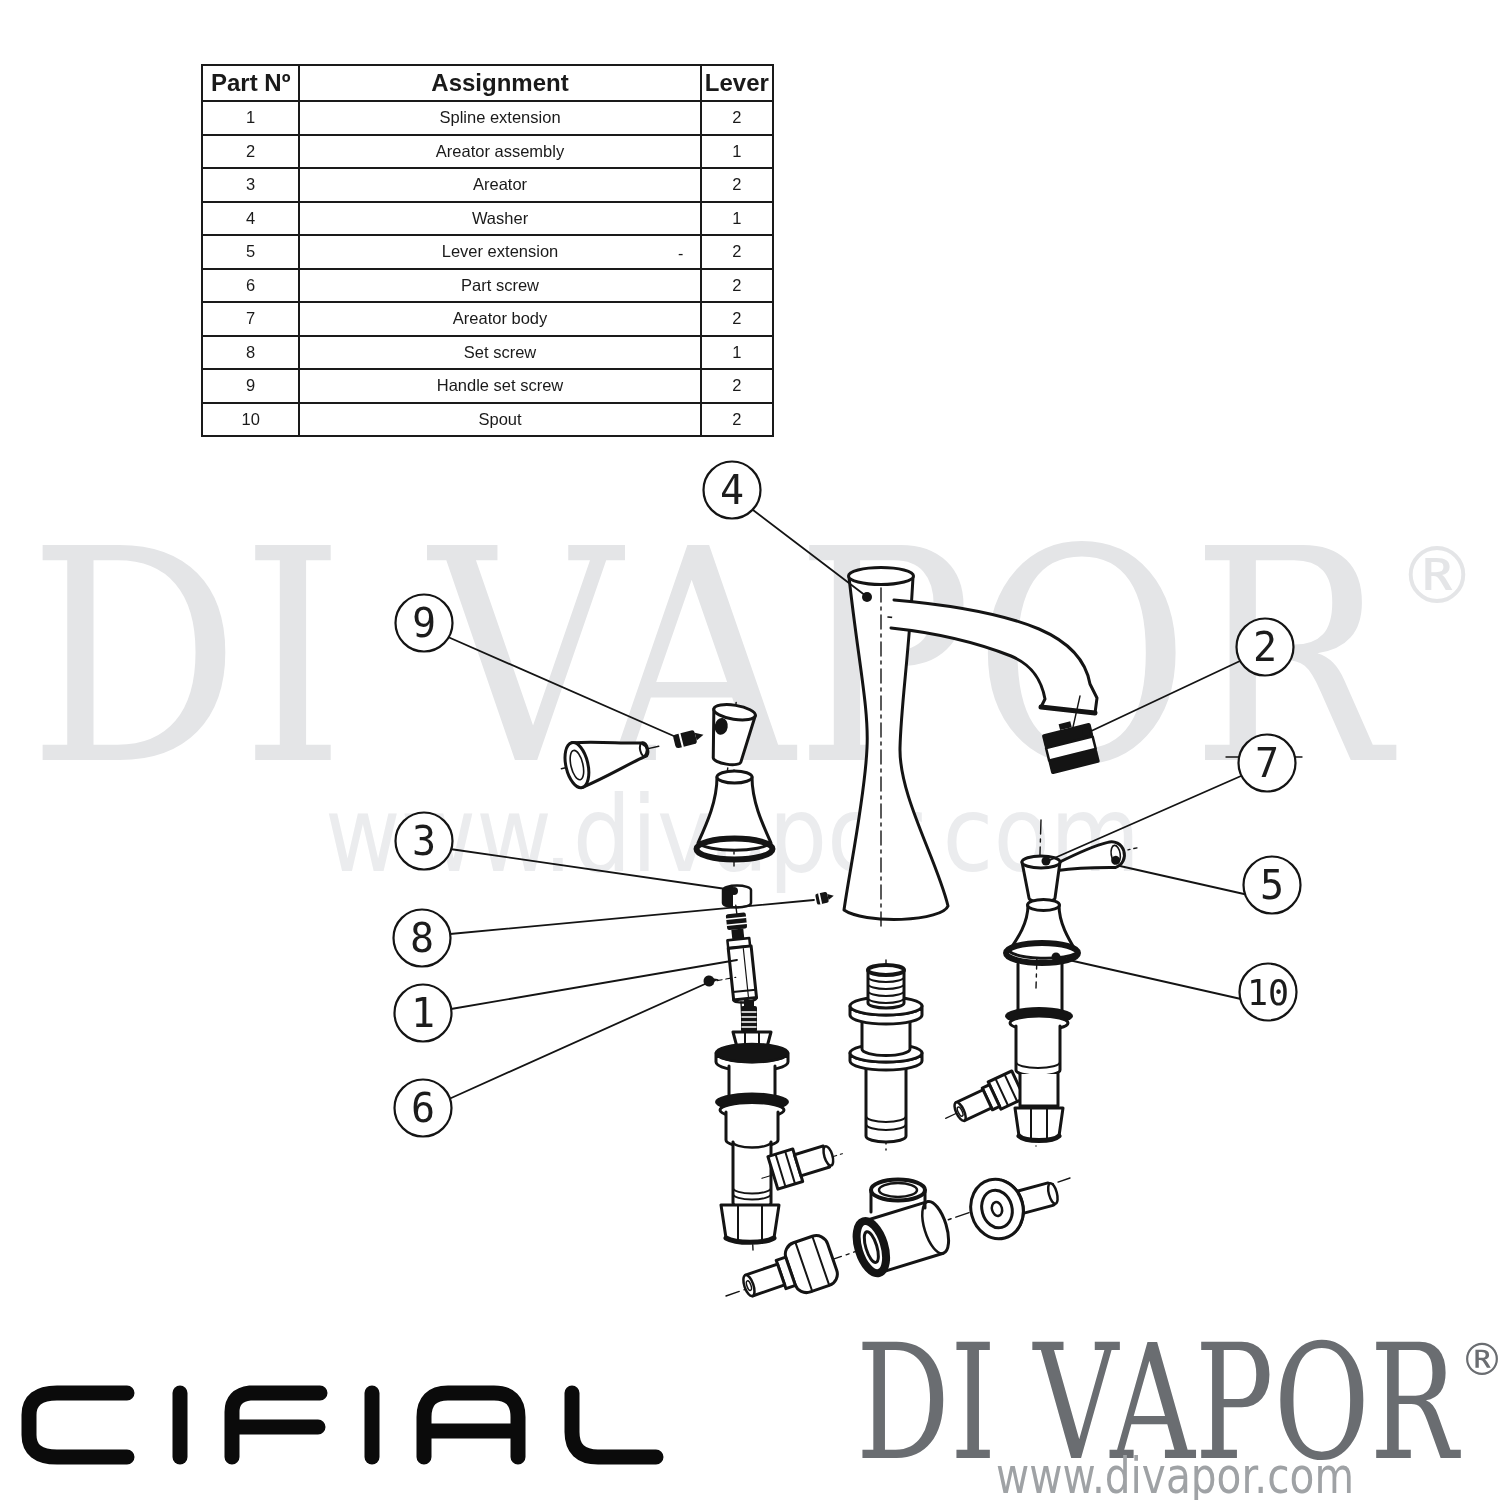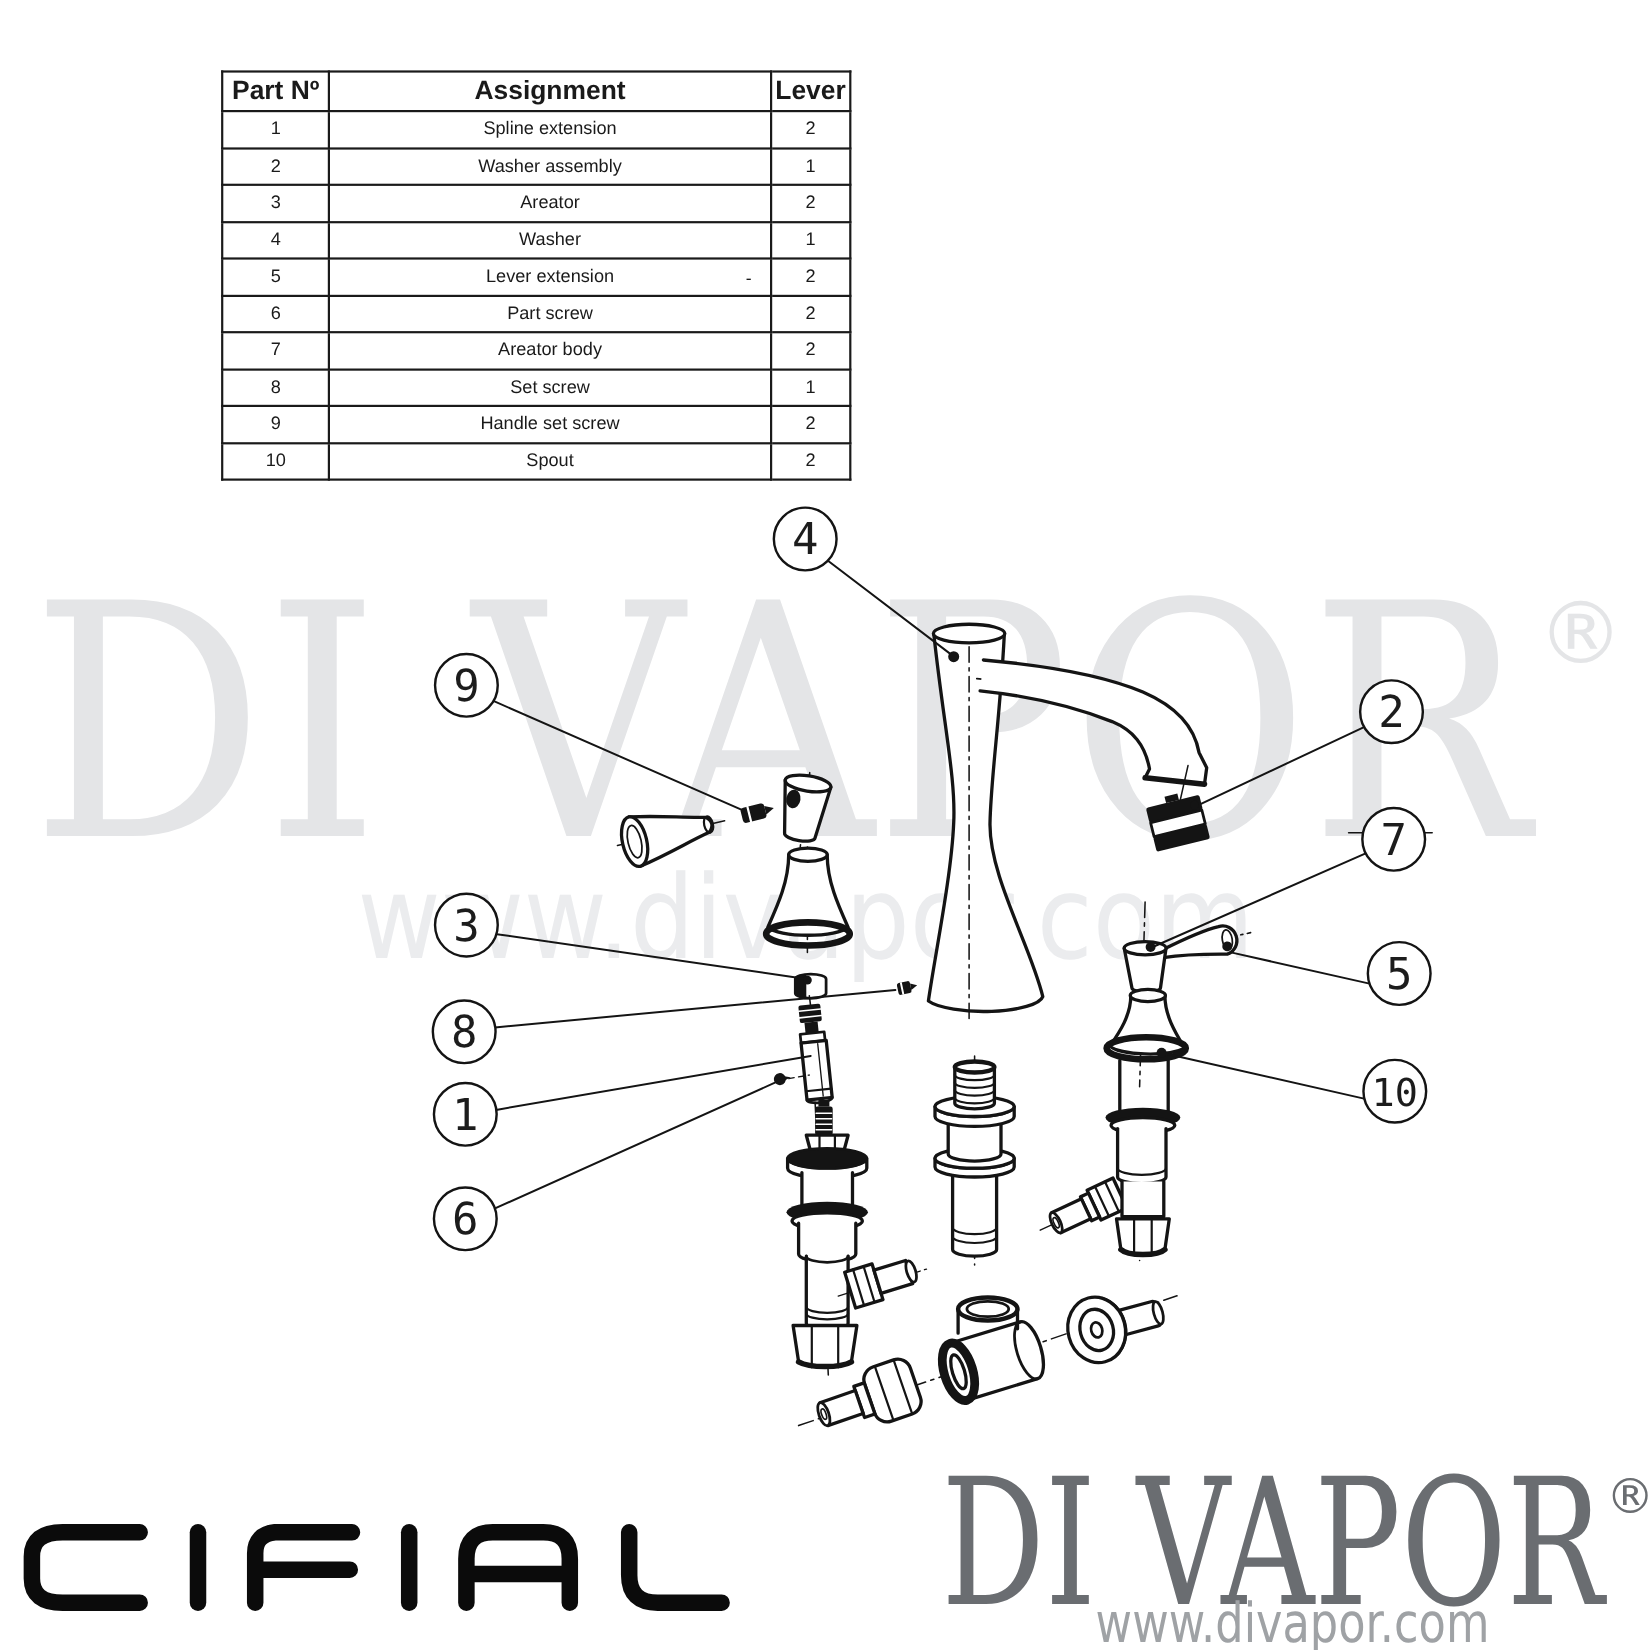--- a/index.html
+++ b/index.html
@@ -315,21 +315,21 @@
     </tr>
   </thead>
   <tbody>
     <tr>
       <td>1</td>
       <td>Spline extension</td>
       <td>2</td>
     </tr>
     <tr>
       <td>2</td>
-      <td>Washer assembly</td>
+      <td>Areator assembly</td>
       <td>1</td>
     </tr>
     <tr>
       <td>3</td>
       <td>Areator</td>
       <td>2</td>
     </tr>
     <tr>
       <td>4</td>
       <td>Washer</td>

